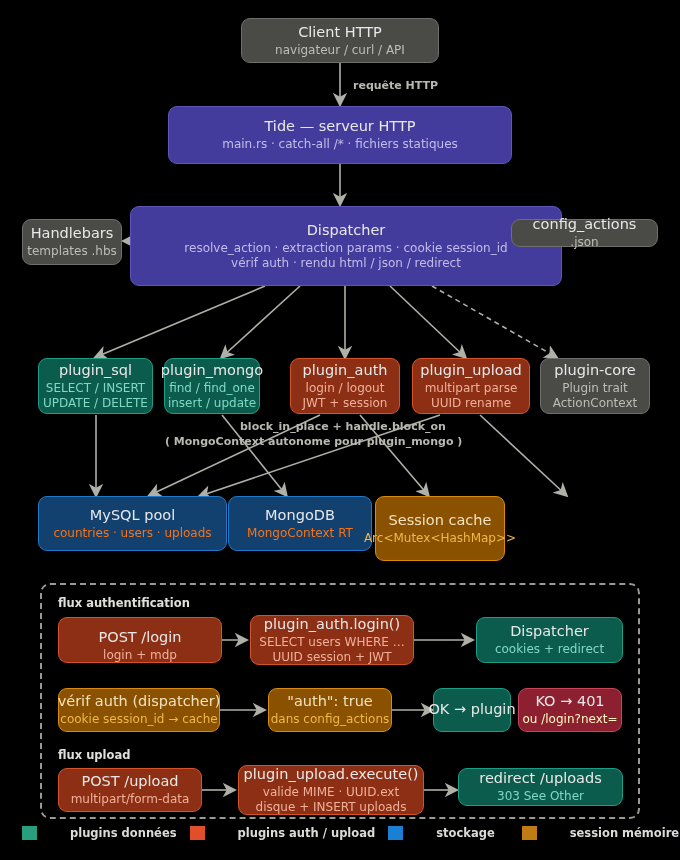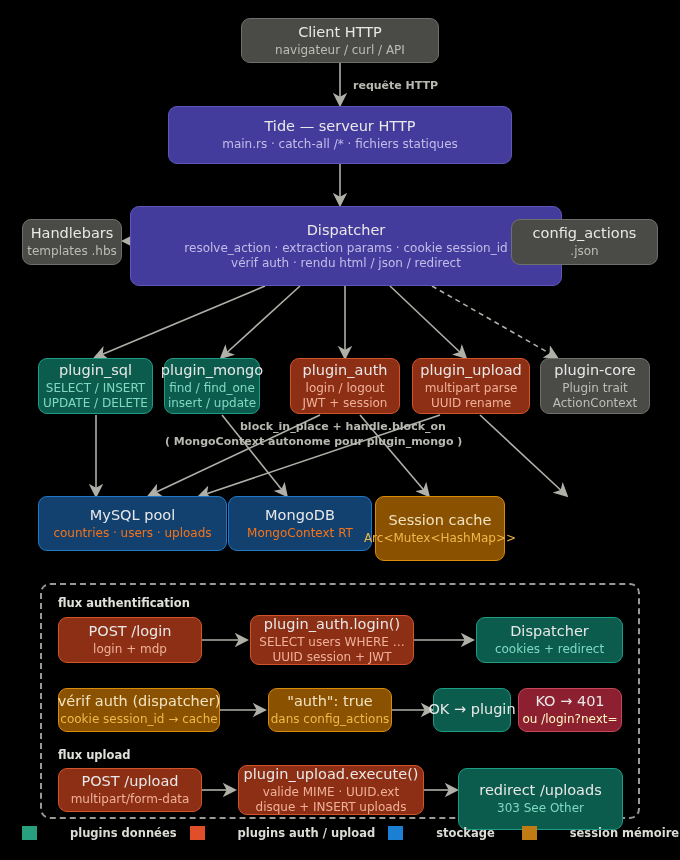--- a/index.html
+++ b/index.html
@@ -186,21 +186,21 @@
     <div class="t1">Dispatcher</div>
     <div class="t2">resolve_action · extraction params · cookie session_id</div>
     <div class="t3">vérif auth · rendu html / json / redirect</div>
   </div>
 
   <div class="node c-grey" style="left:22px; top:219px; width:100px; height:46px;">
     <div class="t1">Handlebars</div>
     <div class="t2">templates .hbs</div>
   </div>
 
-  <div class="node c-grey" style="left:511px; top:219px; width:147px; height:46px;">
+  <div class="node c-grey" style="left:511px; top:219px; width:147px; height:28px;">
     <div class="t1">config_actions</div>
     <div class="t2">.json</div>
   </div>
 
   <div class="node c-green" style="left:38px; top:358px; width:115px; height:56px;">
     <div class="t1">plugin_sql</div>
     <div class="t2">SELECT / INSERT</div>
     <div class="t3">UPDATE / DELETE</div>
   </div>
 
@@ -244,21 +244,21 @@
   <div class="node c-orange" style="left:375px; top:496px; width:130px; height:65px; overflow:visible;">
     <div class="t1">Session cache</div>
     <div class="t2">Arc&lt;Mutex&lt;HashMap&gt;&gt;</div>
   </div>
 
 
   <div class="dashed-group" style="left:40px; top:583px; width:600px; height:236px;"></div>
 
   <div class="group-title" style="left:58px; top:596px;">flux authentification</div>
 
-  <div class="node c-red" style="left:58px; top:617px; width:144px; height:46px;">
+  <div class="node c-red" style="left:58px; top:617px; width:164px; height:46px;justify-content:flex-end;">
     <div class="t1">POST /login</div>
     <div class="t2">login + mdp</div>
   </div>
 
   <div class="node c-red" style="left:250px; top:615px; width:164px; height:50px;">
     <div class="t1">plugin_auth.login()</div>
     <div class="t2">SELECT users WHERE …</div>
     <div class="t3">UUID session + JWT</div>
   </div>
 
@@ -292,21 +292,21 @@
     <div class="t1">POST /upload</div>
     <div class="t2">multipart/form-data</div>
   </div>
 
   <div class="node c-red" style="left:238px; top:765px; width:186px; height:50px;">
     <div class="t1">plugin_upload.execute()</div>
     <div class="t2">valide MIME · UUID.ext</div>
     <div class="t3">disque + INSERT uploads</div>
   </div>
 
-  <div class="node c-green" style="left:458px; top:768px; width:165px; height:62px;">
+  <div class="node c-green" style="left:458px; top:768px; width:165px; height:38px;">
     <div class="t1">redirect /uploads</div>
     <div class="t2">303 See Other</div>
   </div>
 
   <div class="legend">
     <div class="item">
       <span class="sw" style="background:#28a07f;"></span>
       <span>plugins données</span>
     </div>
     <div class="item">

